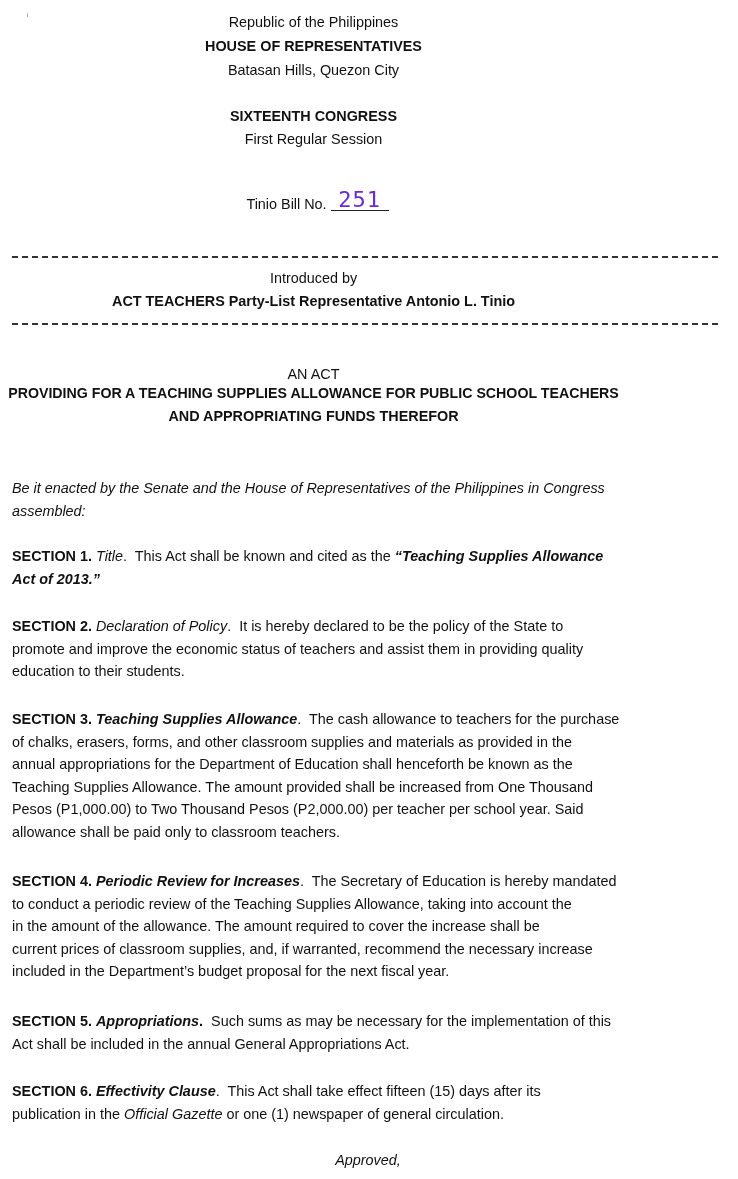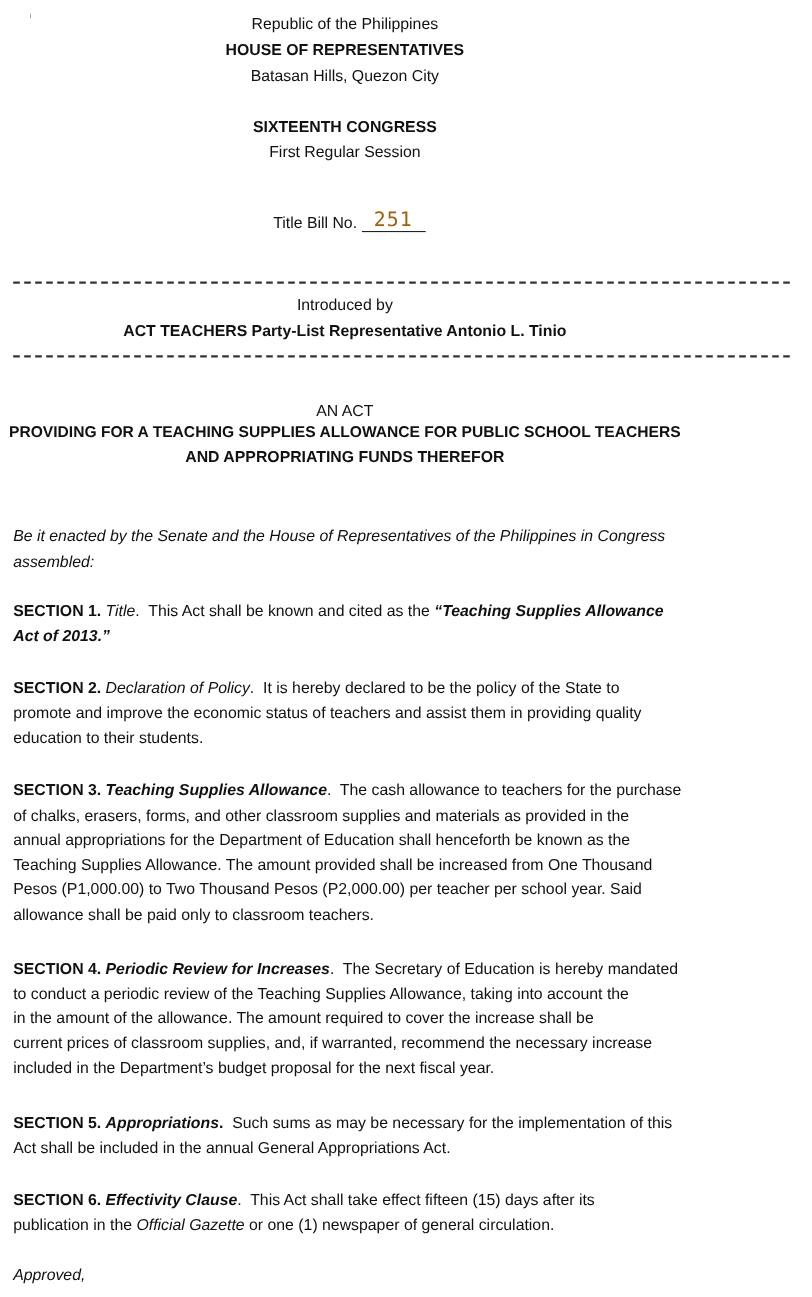--- a/index.html
+++ b/index.html
@@ -6,41 +6,41 @@
   body {
     width: 738px; height: 1179px; overflow: hidden; position: relative;
     font-family: "Liberation Sans", sans-serif; color: #111; font-size: 14.4px;
   }
   .mark { position: absolute; left: 27px; top: 12px; font-size: 6px; color: #555; }
   .c { position: absolute; left: 0; width: 627px; text-align: center; white-space: nowrap; }
   .b { font-weight: bold; }
   .hr { position: absolute; left: 12px; width: 706px; border-top: 2px dashed #333; height: 0; }
   .bill-num {
     display: inline-block; width: 58px; border-bottom: 1px solid #222; text-align: center;
-    font-family: "DejaVu Sans Mono", monospace; font-size: 18px; line-height: 20px;
-    letter-spacing: 1px; color: #a16207; position: relative; top: -2px;
+    font-family: "DejaVu Sans Mono", monospace; font-size: 22px; line-height: 20px;
+    letter-spacing: 1px; color: #6d28d9; position: relative; top: -2px;
   }
   .p { position: absolute; left: 12px; width: 712px; line-height: 22.5px; text-align: left; }
   .p .line { display: block; white-space: nowrap; }
   .sec { font-weight: bold; }
   .i { font-style: italic; }
   .bi { font-style: italic; font-weight: bold; }
 </style>
 </head>
 <body>
 
 <span class="mark">i</span>
 
 <div class="c" style="top:14px;">Republic of the Philippines</div>
 <div class="c b" style="top:38px;">HOUSE OF REPRESENTATIVES</div>
 <div class="c" style="top:62px;">Batasan Hills, Quezon City</div>
 <div class="c b" style="top:108px;">SIXTEENTH CONGRESS</div>
 <div class="c" style="top:131px;">First Regular Session</div>
 <div class="c" style="top:192px; left:4px;">
-  <span>Title Bill No.</span>
+  <span>Tinio Bill No.</span>
   <span class="bill-num">251</span>
 </div>
 
 <div class="hr" style="top:256px;"></div>
 <div class="c" style="top:270px;">Introduced by</div>
 <div class="c b" style="top:293px;">ACT TEACHERS Party-List Representative Antonio L. Tinio</div>
 <div class="hr" style="top:323px;"></div>
 
 <div class="c" style="top:366px;">AN ACT</div>
 <div class="c b" style="top:385px; font-size:14.2px;">PROVIDING FOR A TEACHING SUPPLIES ALLOWANCE FOR PUBLIC SCHOOL TEACHERS</div>
@@ -102,13 +102,13 @@
 <div class="p" style="top:1080px;">
   <span class="line">
     <span class="sec">SECTION 6.</span>
     <span class="bi">Effectivity Clause</span><span>.</span><span style="white-space:pre">  This Act shall take effect fifteen (15) days after its</span>
   </span>
   <span class="line">
     <span style="white-space:pre">publication in the </span><span class="i">Official Gazette</span><span style="white-space:pre"> or one (1) newspaper of general circulation.</span>
   </span>
 </div>
 
-<div class="p i" style="top:1149px;">Approved,</div>
+<div class="p i" style="top:1149px;text-align:center;">Approved,</div>
 
 </body></html>

